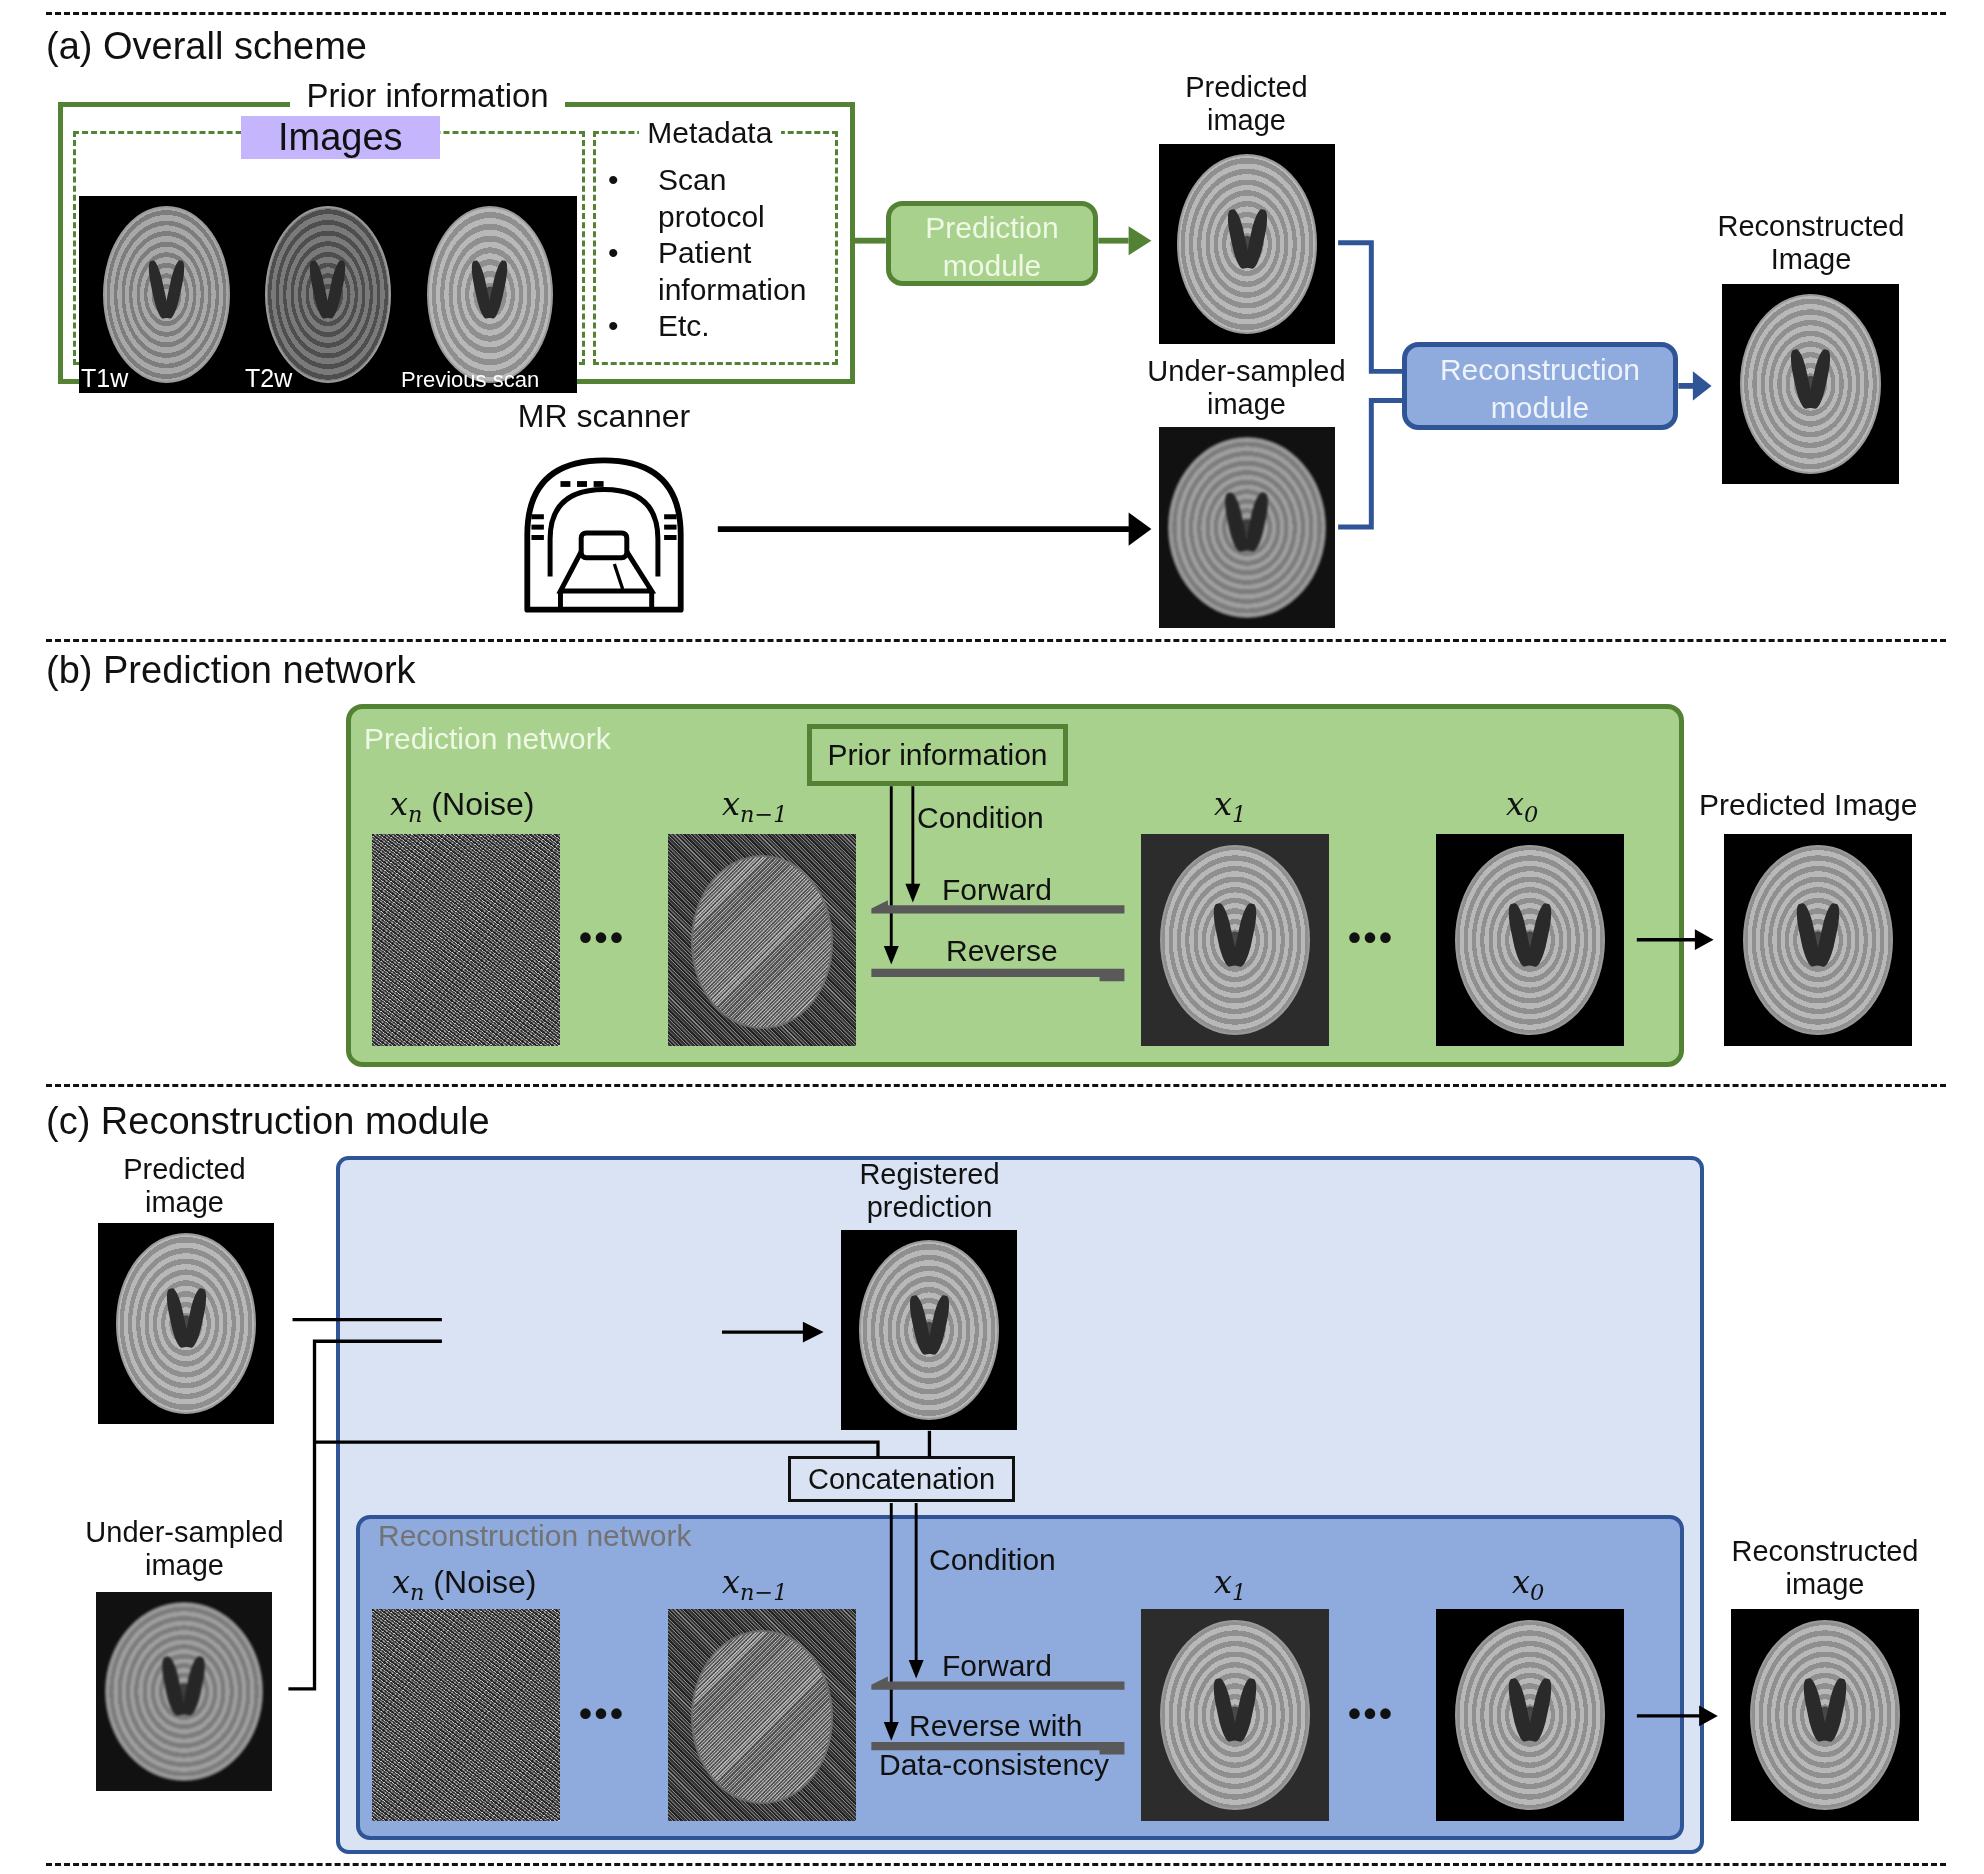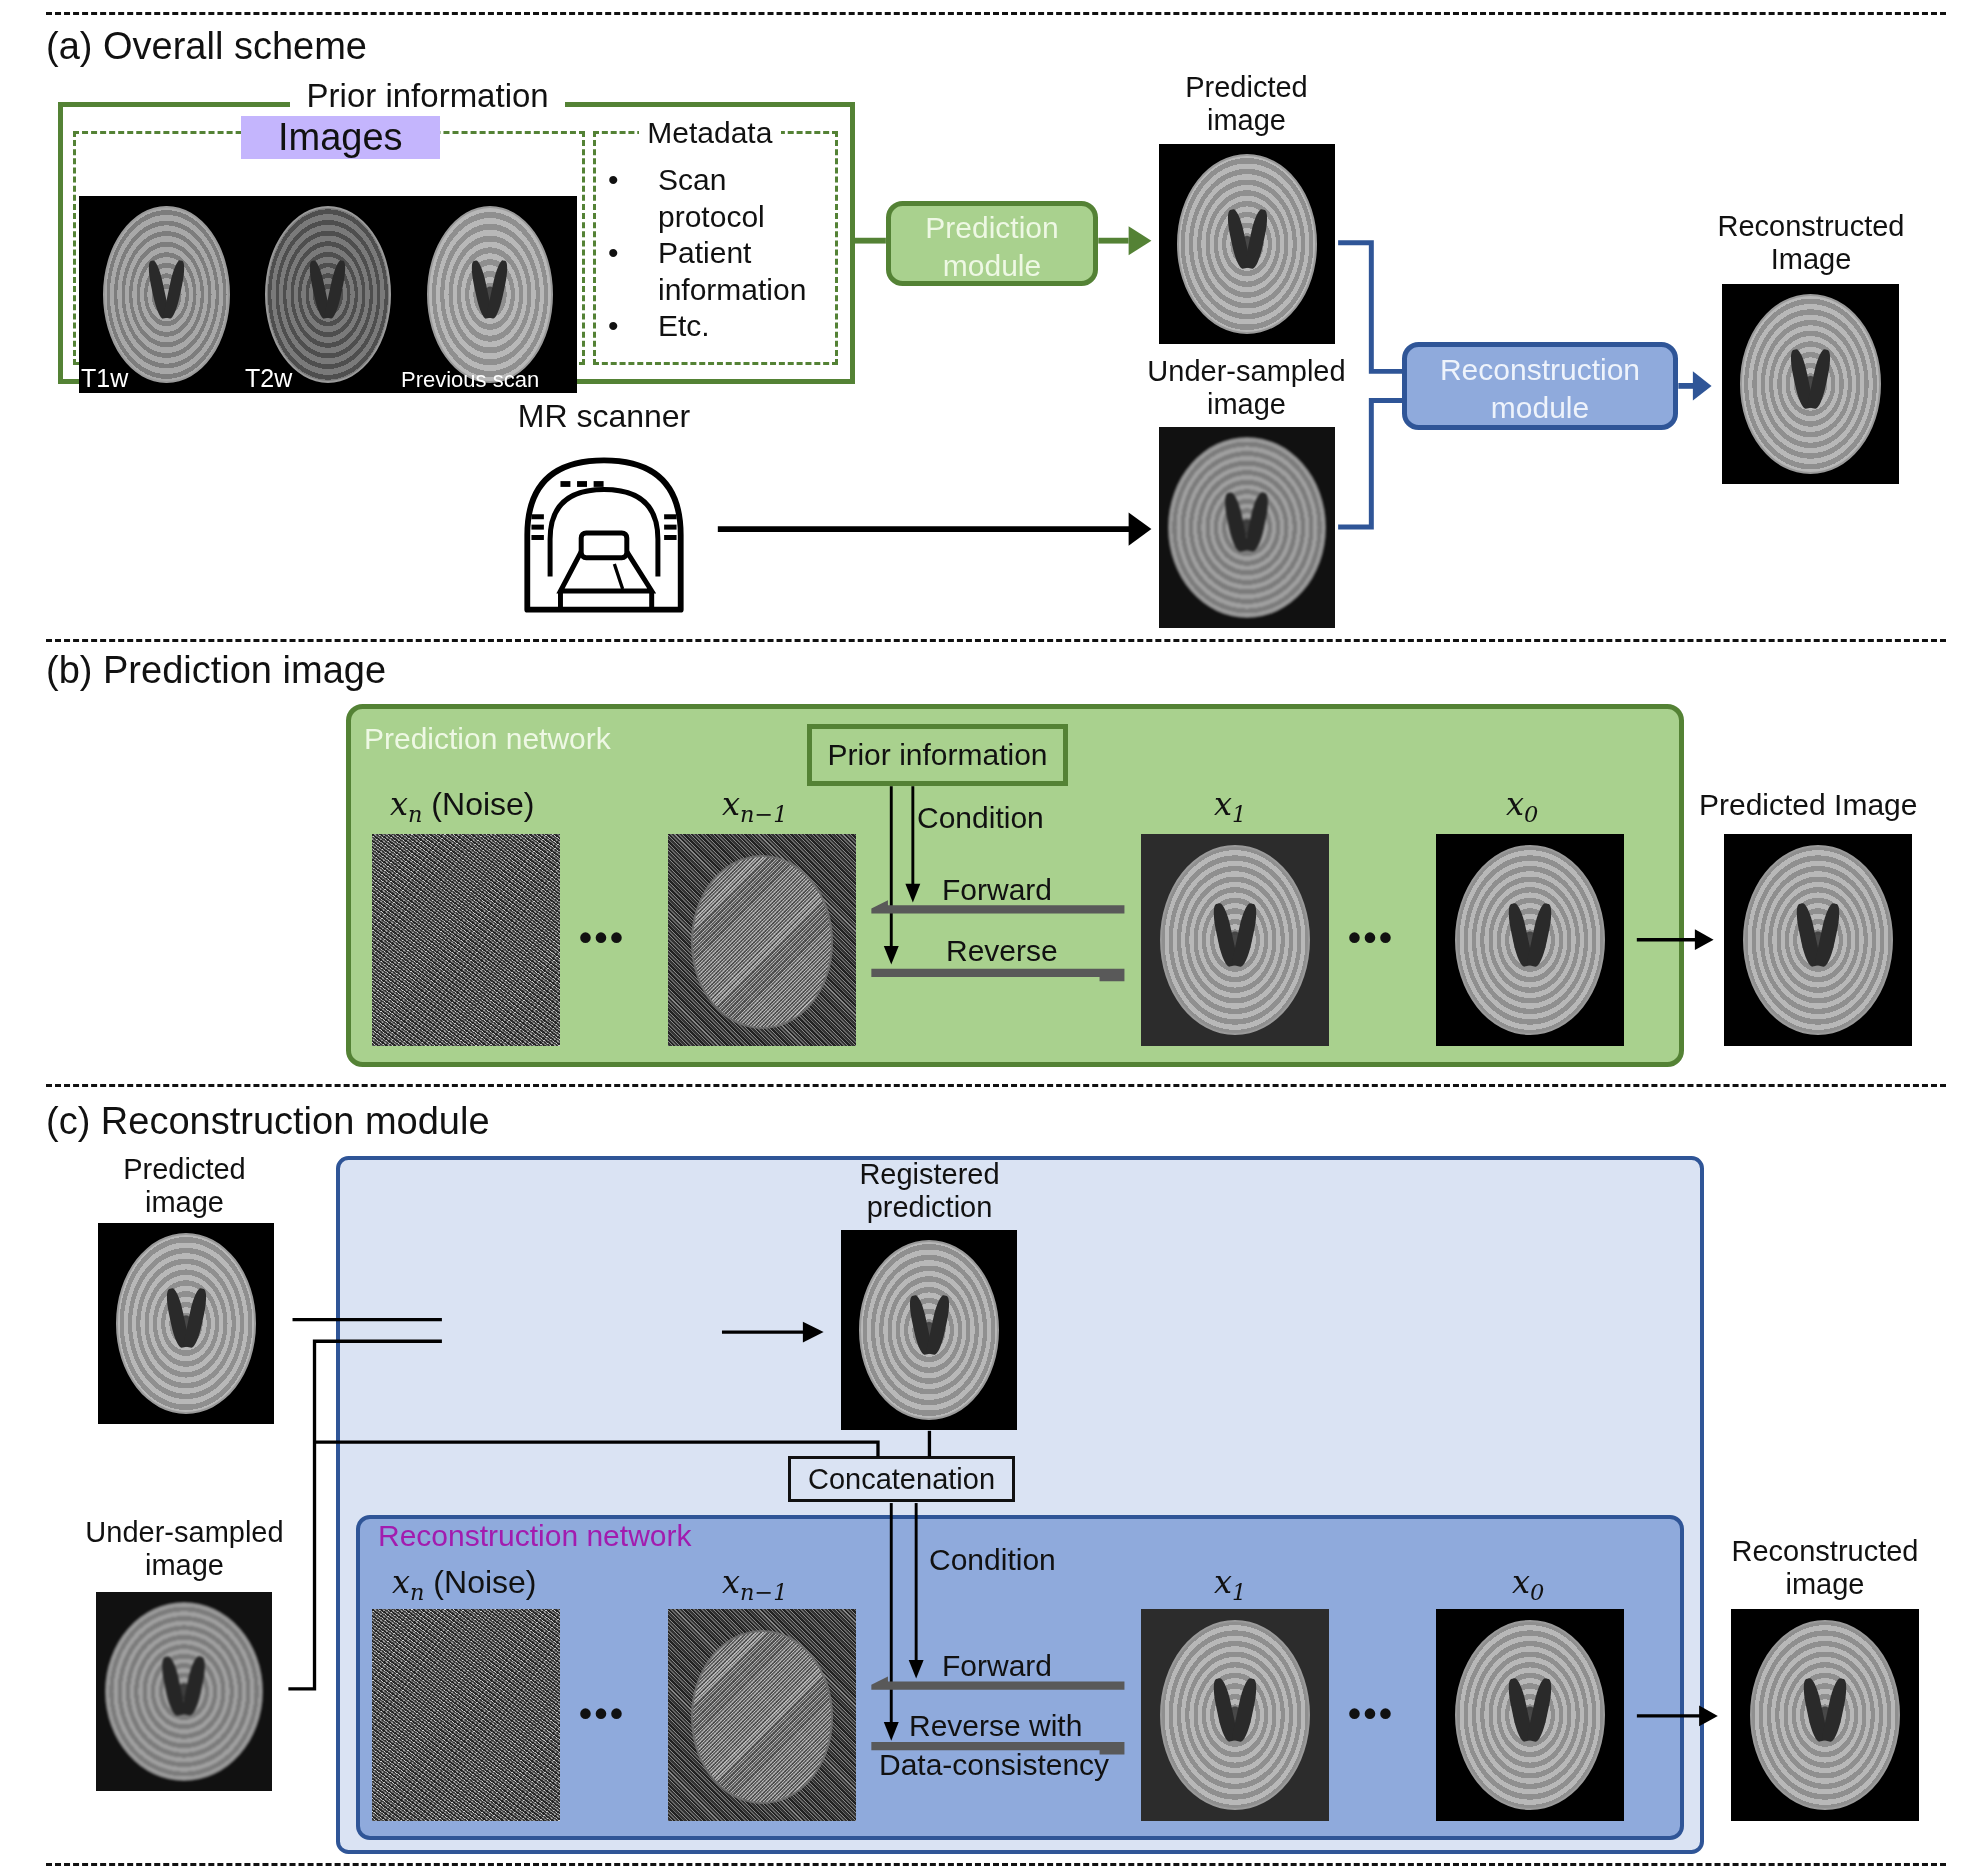--- a/index.html
+++ b/index.html
@@ -151,21 +151,21 @@
     <line x1="2647" y1="580" x2="2720" y2="580" stroke="#548235" stroke-width="14"></line>
     <polygon points="2720,545 2775,580 2720,615" fill="#548235"></polygon>
     <polyline points="3225,585 3305,585 3305,895 3379,895" fill="none" stroke="#2f5597" stroke-width="12"></polyline>
     <polyline points="3225,1270 3305,1270 3305,965 3379,965" fill="none" stroke="#2f5597" stroke-width="12"></polyline>
     <line x1="4045" y1="930" x2="4085" y2="930" stroke="#2f5597" stroke-width="14"></line>
     <polygon points="4080,895 4125,930 4080,965" fill="#2f5597"></polygon>
     <line x1="1730" y1="1275" x2="2725" y2="1275" stroke="#000" stroke-width="14"></line>
     <polygon points="2720,1235 2775,1275 2720,1315" fill="#000"></polygon>
   </svg>
 
-  <div class="sec-title" style="left:46px;top:649px">(b) Prediction image</div>
+  <div class="sec-title" style="left:46px;top:649px">(b) Prediction network</div>
 
   <div class="box-green" style="left:346px;top:704px;width:1338px;height:363px;"></div>
   <div class="lbl-w" style="left:364px;top:722px;font-size:30px;">Prediction network</div>
 
   <div class="abs" style="left:807px;top:724px;width:261px;height:62px;border:5px solid #548235;box-sizing:border-box;font-size:30px;text-align:center;line-height:52px;">Prior information</div>
 
   <div class="lbl math" style="left:390px;top:786px;font-size:32px;"><span>x</span><sub>n</sub><span style="font-style:normal;font-family:'Liberation Sans',sans-serif;"> (Noise)</span></div>
   <div class="lbl math" style="left:722px;top:786px;font-size:32px;"><span>x</span><sub>n−1</sub></div>
   <div class="lbl math" style="left:1214px;top:786px;font-size:32px;"><span>x</span><sub>1</sub></div>
   <div class="lbl math" style="left:1506px;top:786px;font-size:32px;"><span>x</span><sub>0</sub></div>
@@ -229,21 +229,21 @@
     <div>Registered</div>
     <div>prediction</div>
   </div>
   <div class="mri" style="left:841px;top:1230px;width:176px;height:200px;">
       <div class="brain"></div>
     </div>
 
   <div class="plain-box" style="left:788px;top:1456px;width:227px;height:46px;line-height:40px;background:#dae3f3;">Concatenation</div>
 
   <div class="box-blue" style="left:356px;top:1515px;width:1328px;height:325px;border-width:4.1px;border-radius:14px;"></div>
-  <div class="lbl-w" style="left:378px;top:1519px;font-size:30px;color:#a21caf;">Reconstruction network</div>
+  <div class="lbl-w" style="left:378px;top:1519px;font-size:30px;color:#737373;">Reconstruction network</div>
 
   <div class="lbl math" style="left:392px;top:1564px;font-size:32px;"><span>x</span><sub>n</sub><span style="font-style:normal;font-family:'Liberation Sans',sans-serif;"> (Noise)</span></div>
   <div class="lbl math" style="left:722px;top:1564px;font-size:32px;"><span>x</span><sub>n−1</sub></div>
   <div class="lbl math" style="left:1214px;top:1564px;font-size:32px;"><span>x</span><sub>1</sub></div>
   <div class="lbl math" style="left:1512px;top:1564px;font-size:32px;"><span>x</span><sub>0</sub></div>
 
   <div class="noise" style="left:372px;top:1609px;width:188px;height:212px;"></div>
   <div class="noise-brain" style="left:668px;top:1609px;width:188px;height:212px;">
       <div class="ov"></div>
     </div>

